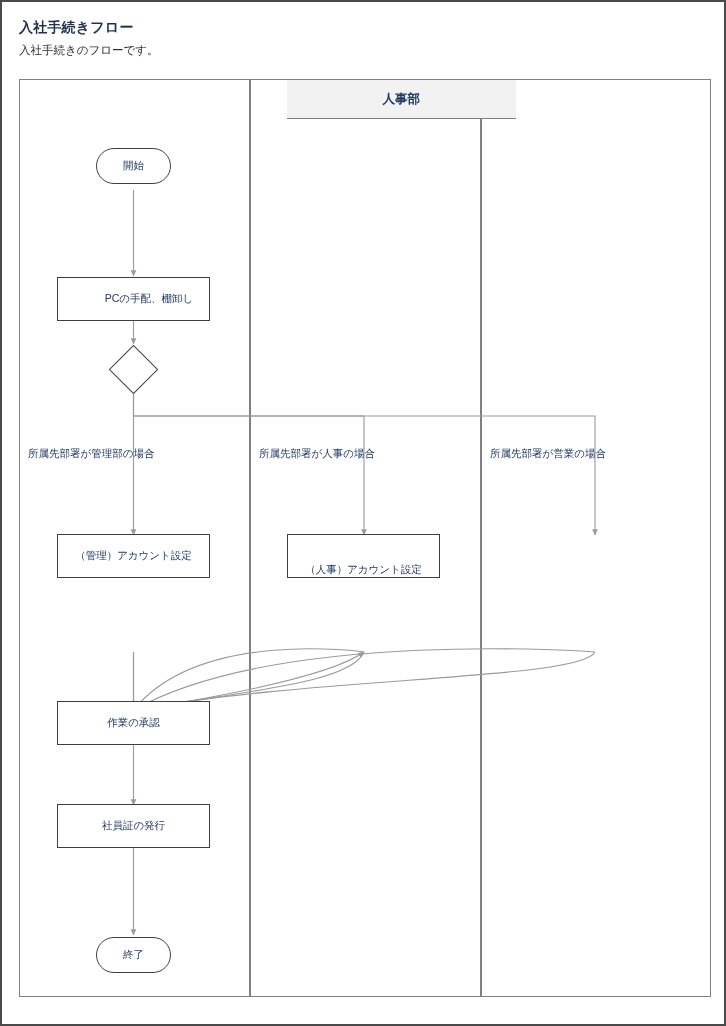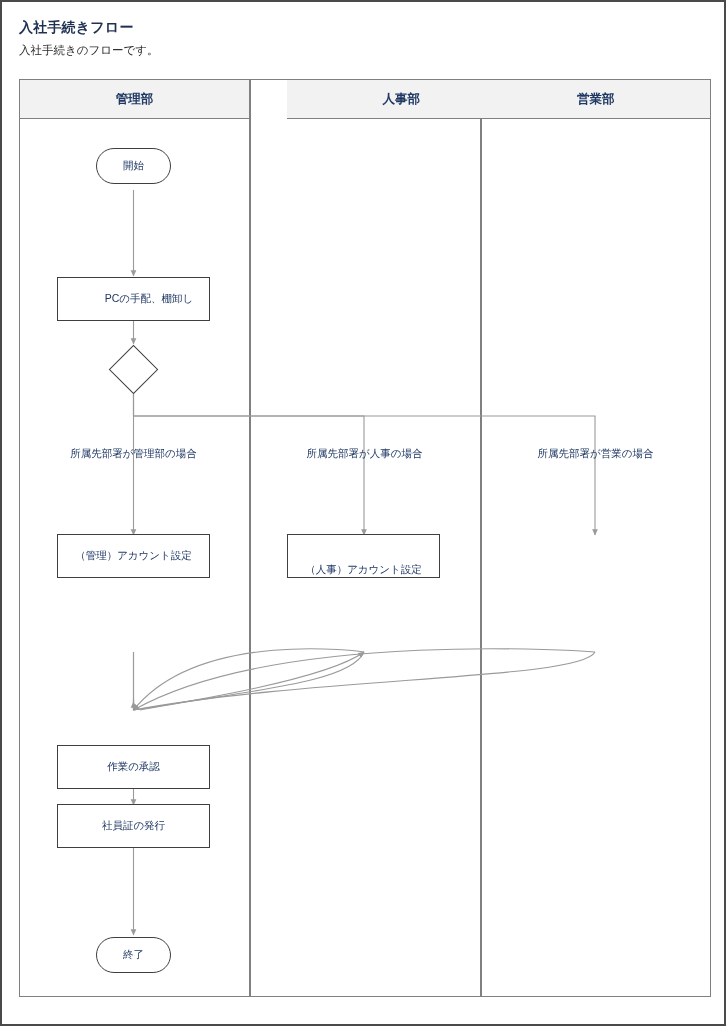--- a/index.html
+++ b/index.html
@@ -103,46 +103,40 @@
     border: 1.2px solid #3f3f3f;
   }
   .node.decision {
     border: 1.2px solid #3f3f3f;
     transform: rotate(45deg);
   }
   .edge-label {
     position: absolute;
     font-size: 10.5px;
     color: #1f3864;
-    text-align: center;
+    text-align: left;
     white-space: nowrap;
     background: transparent;
   }
 </style>
 </head>
 <body>
 
 <div id="page">
 
   <div id="title">入社手続きフロー</div>
   <div id="subtitle">入社手続きのフローです。</div>
 
   <div id="table">
 
     <div class="col-div" style="left:229px;"></div>
     <div class="col-div" style="left:460px;"></div>
 
-    <div class="header-cell" style="left:0px;width:229px;">
-      <span>管理部</span>
-    </div>
     <div class="header-cell" style="left:230.5px;width:229.5px;margin-left:36px;">
       <span>人事部</span>
-    </div>
-    <div class="header-cell" style="left:461.5px;width:228.5px;">
-      <span>営業部</span>
     </div>
 
     <svg id="lane-canvas" viewBox="0 0 692 916" width="692" height="916">
       <defs>
         <marker id="arrowhead" markerWidth="7" markerHeight="7" refX="5.2" refY="3" orient="auto">
           <path d="M0,0.4 L5.6,3 L0,5.6 z" fill="#9a9a9a"></path>
         </marker>
       </defs>
       <g fill="none" stroke="#9a9a9a" stroke-width="1.1" marker-end="url(#arrowhead)">
 
@@ -203,21 +197,21 @@
 
     <div class="node process" style="left:37px; top:454px; width:153px; height:44px;">
       <span>（管理）アカウント設定</span>
     </div>
 
     <div class="node process" style="left:267px; top:454px; width:153px; height:44px;align-items:flex-end;">
       <span>（人事）アカウント設定</span>
     </div>
 
 
-    <div class="node process" style="left:37px; top:621px; width:153px; height:44px;margin-top:44px;">
+    <div class="node process" style="left:37px; top:621px; width:153px; height:44px;">
       <span>作業の承認</span>
     </div>
 
     <div class="node process" style="left:37px; top:724px; width:153px; height:44px;">
       <span>社員証の発行</span>
     </div>
 
     <div class="node terminator" style="left:76px; top:857px; width:75px; height:36px;">
       <span>終了</span>
     </div>

